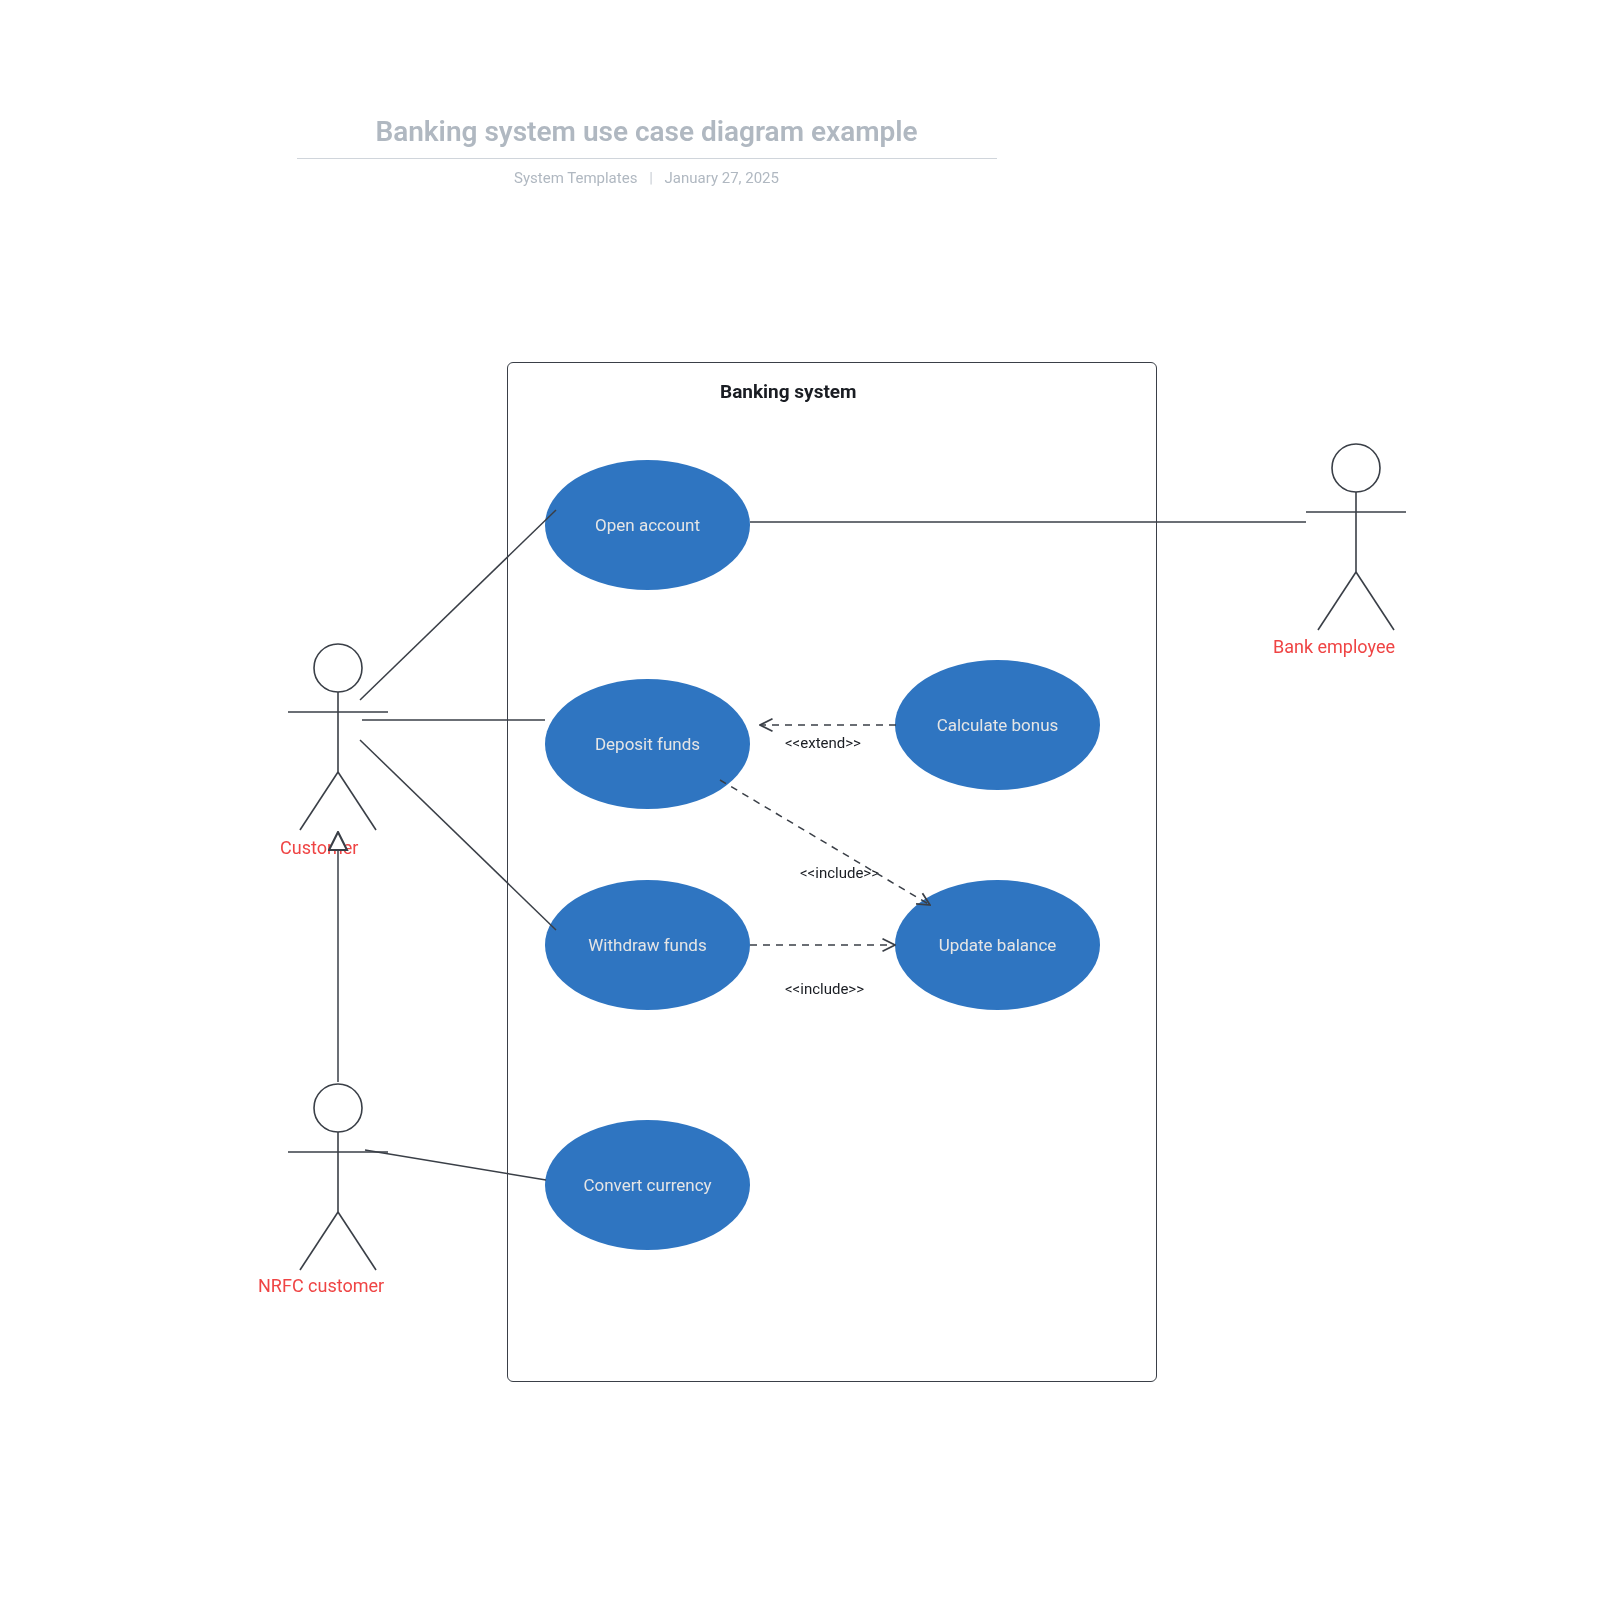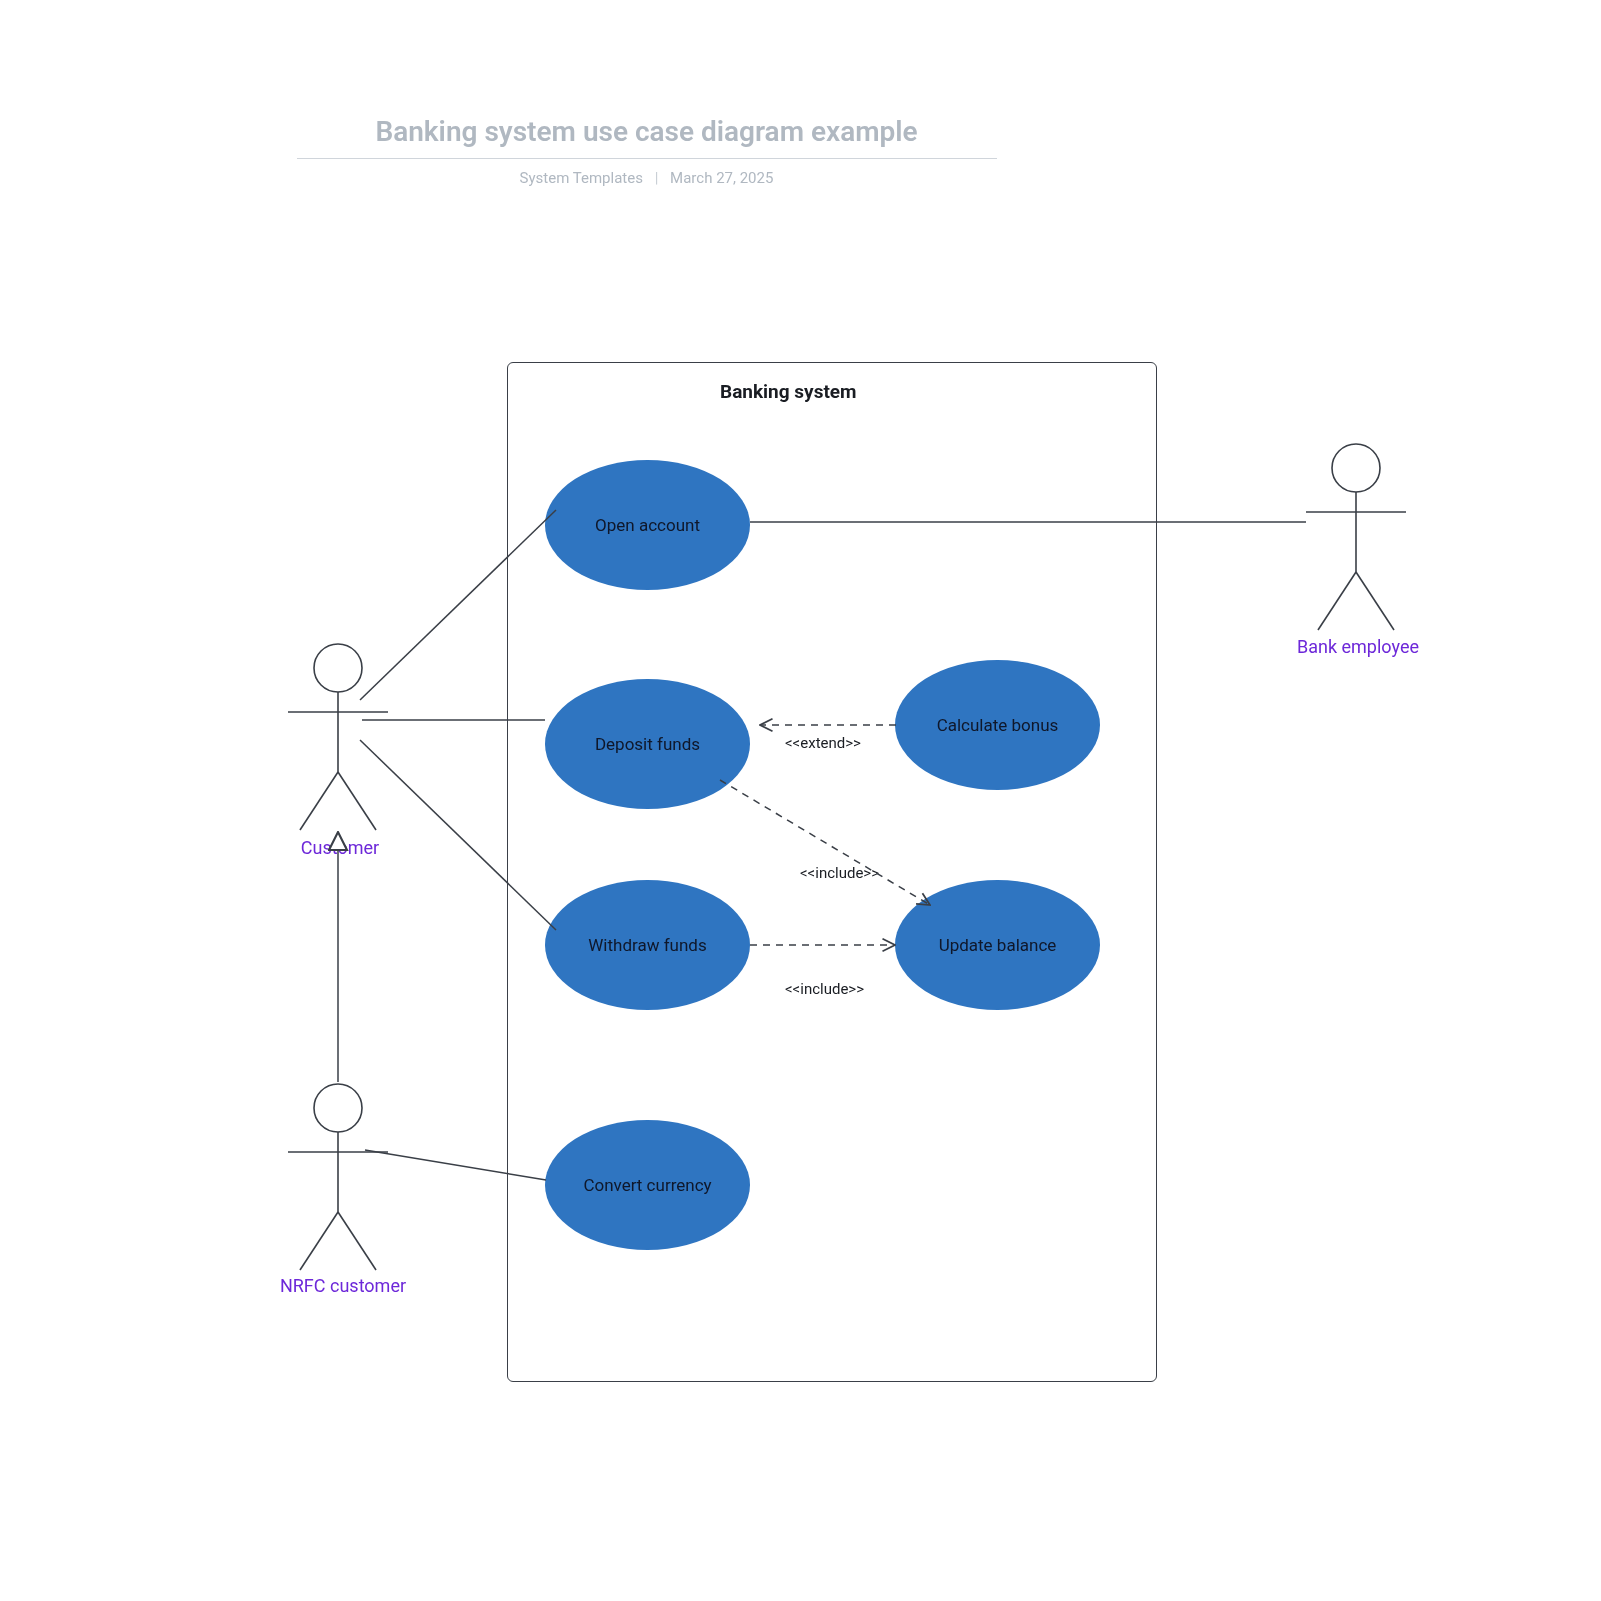--- a/index.html
+++ b/index.html
@@ -52,29 +52,29 @@
       color: #1a1d23;
       text-align: left;
     }
     .usecase {
       position: absolute;
       background: #2f75c1;
       border-radius: 50%;
       display: flex;
       align-items: center;
       justify-content: center;
-      color: #0f172a;
+      color: #e5e5e5;
       font-size: 17px;
       font-weight: 400;
     }
     .actor-label {
       position: absolute;
       font-size: 18px;
-      color: #6d28d9;
-      text-align: center;
+      color: #ef4444;
+      text-align: left;
     }
     .rel-label {
       position: absolute;
       font-size: 15px;
       color: #1a1d23;
       background: rgba(255,255,255,0.0);
       margin-top: 32px;
     }
     svg.connectors {
       position: absolute;
@@ -86,21 +86,21 @@
 </head>
 <body>
 
 <div class="canvas">
 
   <div class="header">
     <div class="title">Banking system use case diagram example</div>
     <div class="subtitle">
       <span>System Templates</span>
       <span class="subtitle-sep">|</span>
-      <span>March 27, 2025</span>
+      <span>January 27, 2025</span>
     </div>
   </div>
 
   <div class="system-box" style="left:507px; top:362px; width:650px; height:1020px;"></div>
   <div class="system-label" style="left:720px; top:380px; width:220px;">Banking system</div>
 
   <div class="usecase" style="left:545px; top:460px; width:205px; height:130px;">
     <span>Open account</span>
   </div>
   <div class="usecase" style="left:545px; top:679px; width:205px; height:130px;">

